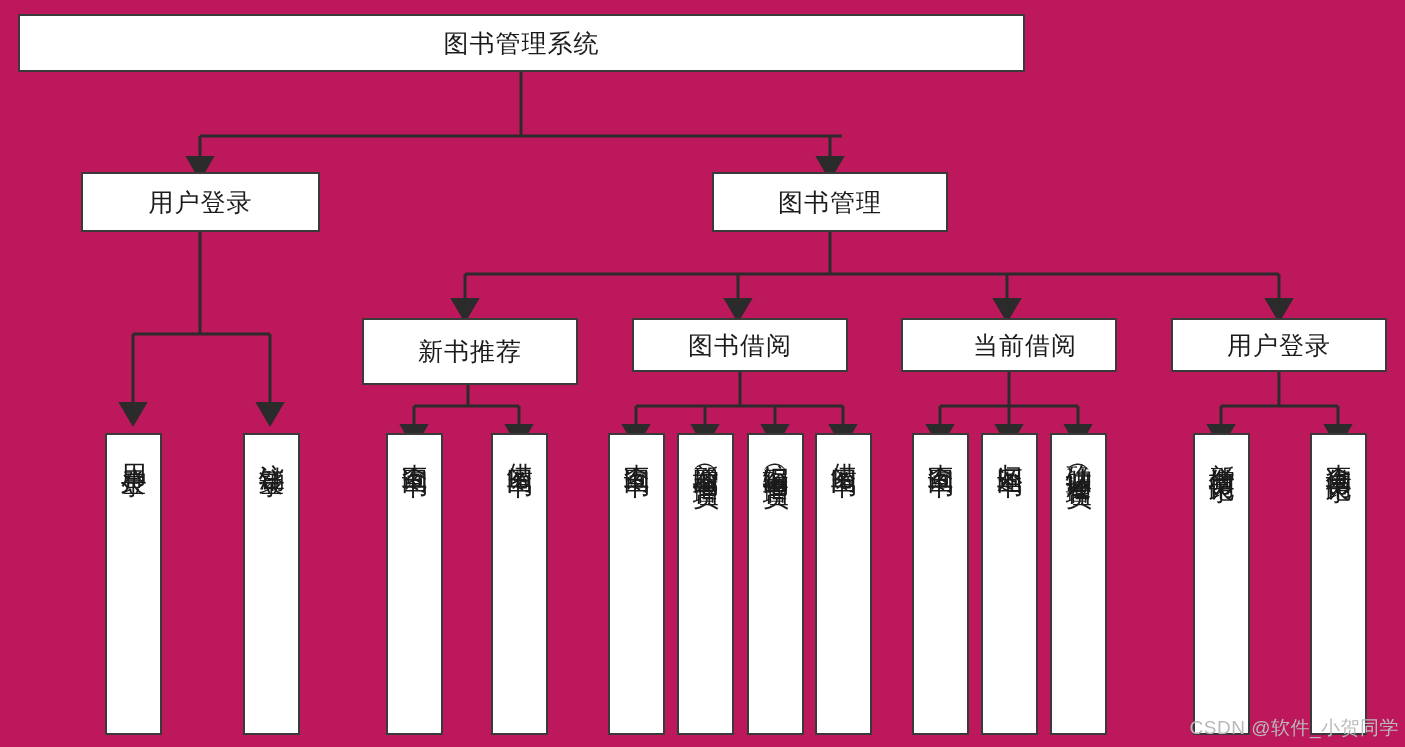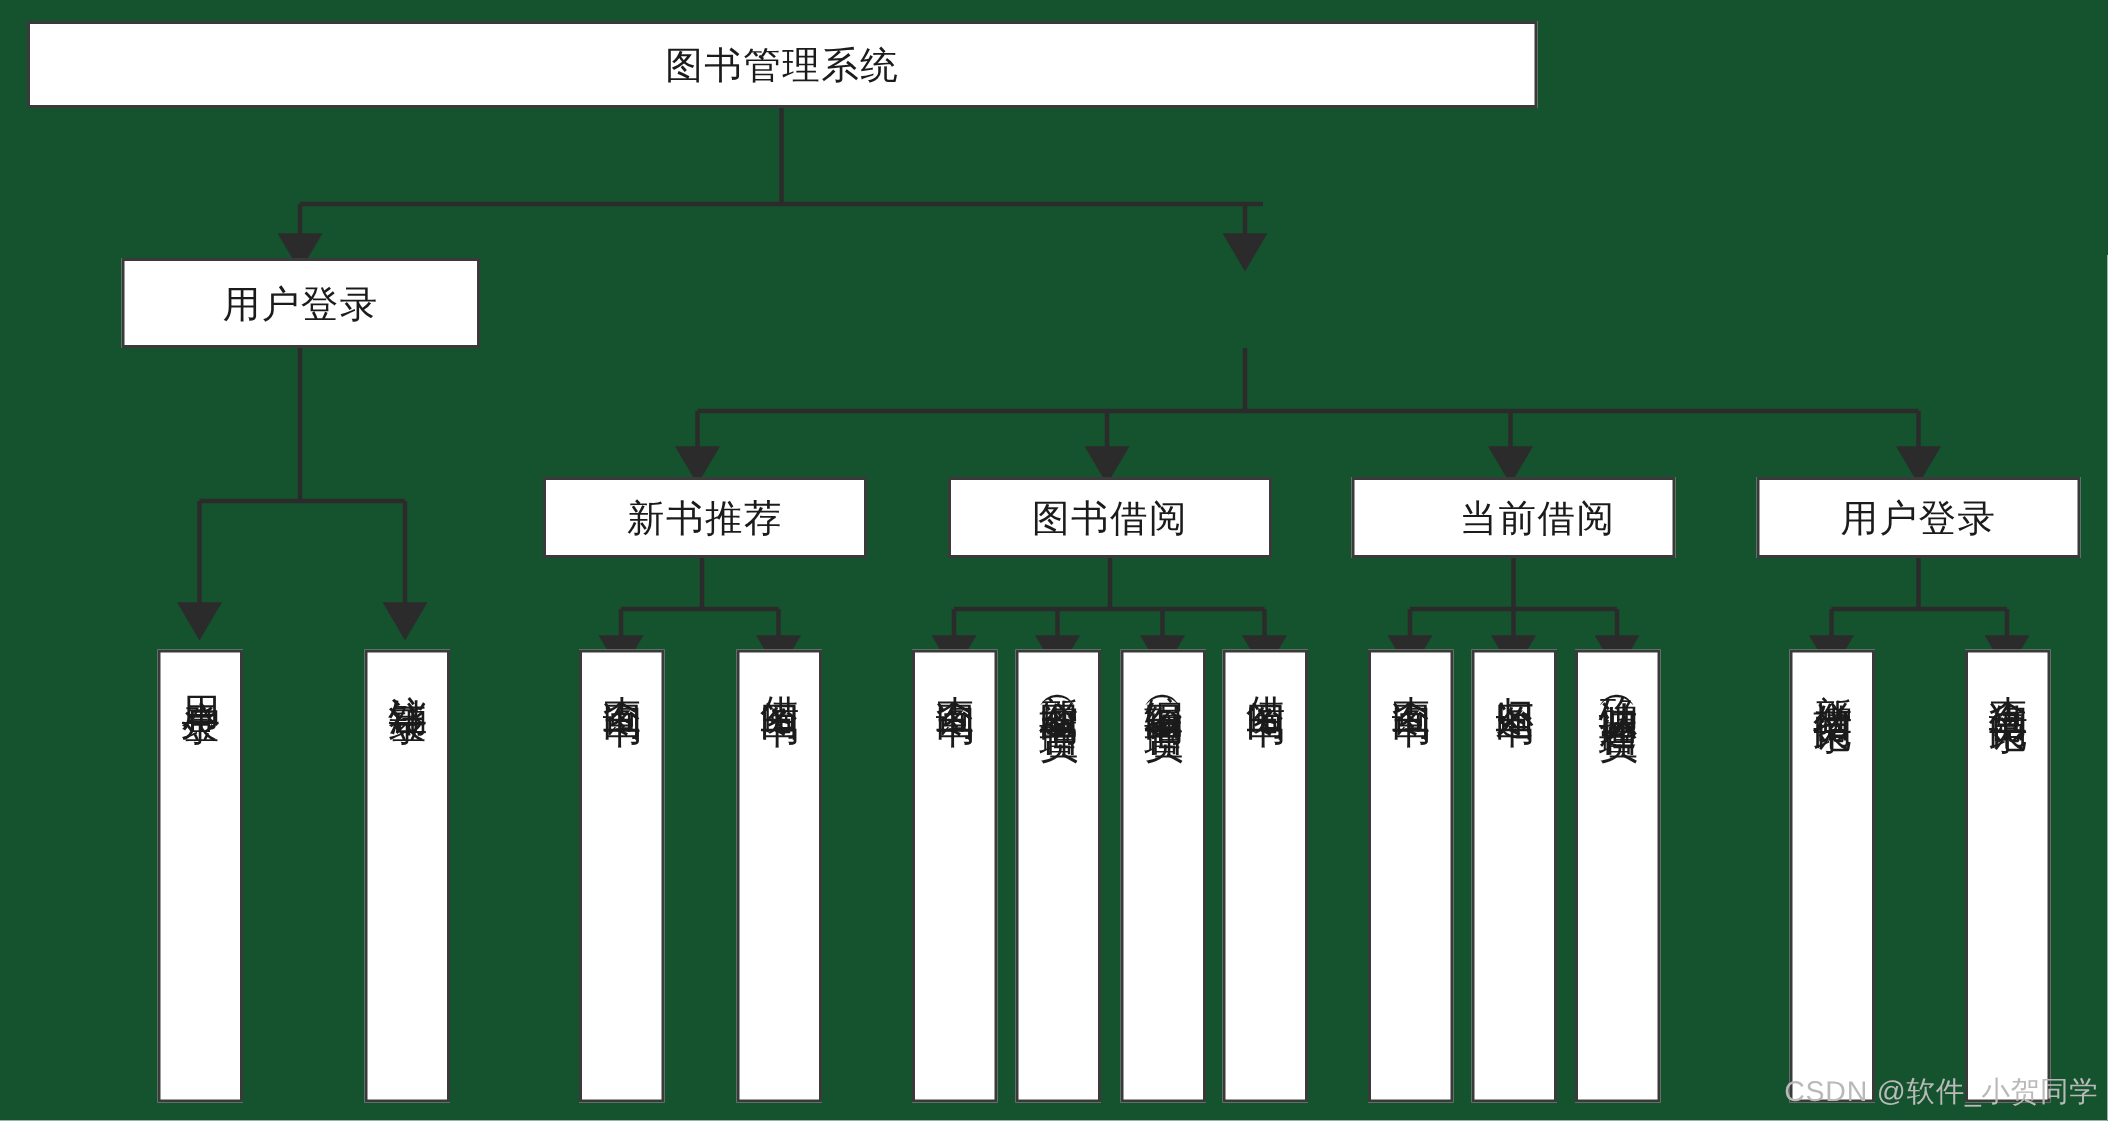--- a/index.html
+++ b/index.html
@@ -7,21 +7,21 @@
     padding: 0;
     background: #ffffff;
   }
   body {
     font-family: "Liberation Sans", "DejaVu Sans", sans-serif;
   }
   #canvas {
     position: relative;
     width: 1405px;
     height: 747px;
-    background: #14532d;
+    background: #be185d;
     overflow: hidden;
   }
   #wires {
     position: absolute;
     left: 0;
     top: 0;
     width: 1405px;
     height: 747px;
     pointer-events: none;
   }
@@ -119,22 +119,25 @@
     </g>
   </svg>
 
   <div class="node horiz" style="left:18px; top:14px; width:1007px; height:58px;">
     <span>图书管理系统</span>
   </div>
 
   <div class="node horiz" style="left:81px; top:172px; width:239px; height:60px;">
     <span>用户登录</span>
   </div>
+  <div class="node horiz" style="left:712px; top:172px; width:236px; height:60px;">
+    <span>图书管理</span>
+  </div>
 
-  <div class="node horiz" style="left:362px; top:318px; width:216px; height:54px;">
+  <div class="node horiz" style="left:362px; top:318px; width:216px; height:67px;">
     <span>新书推荐</span>
   </div>
   <div class="node horiz" style="left:632px; top:318px; width:216px; height:54px;">
     <span>图书借阅</span>
   </div>
   <div class="node horiz" style="left:901px; top:318px; width:216px; height:54px;padding-left:32px;">
     <span>当前借阅</span>
   </div>
   <div class="node horiz" style="left:1171px; top:318px; width:216px; height:54px;">
     <span>用户登录</span>

